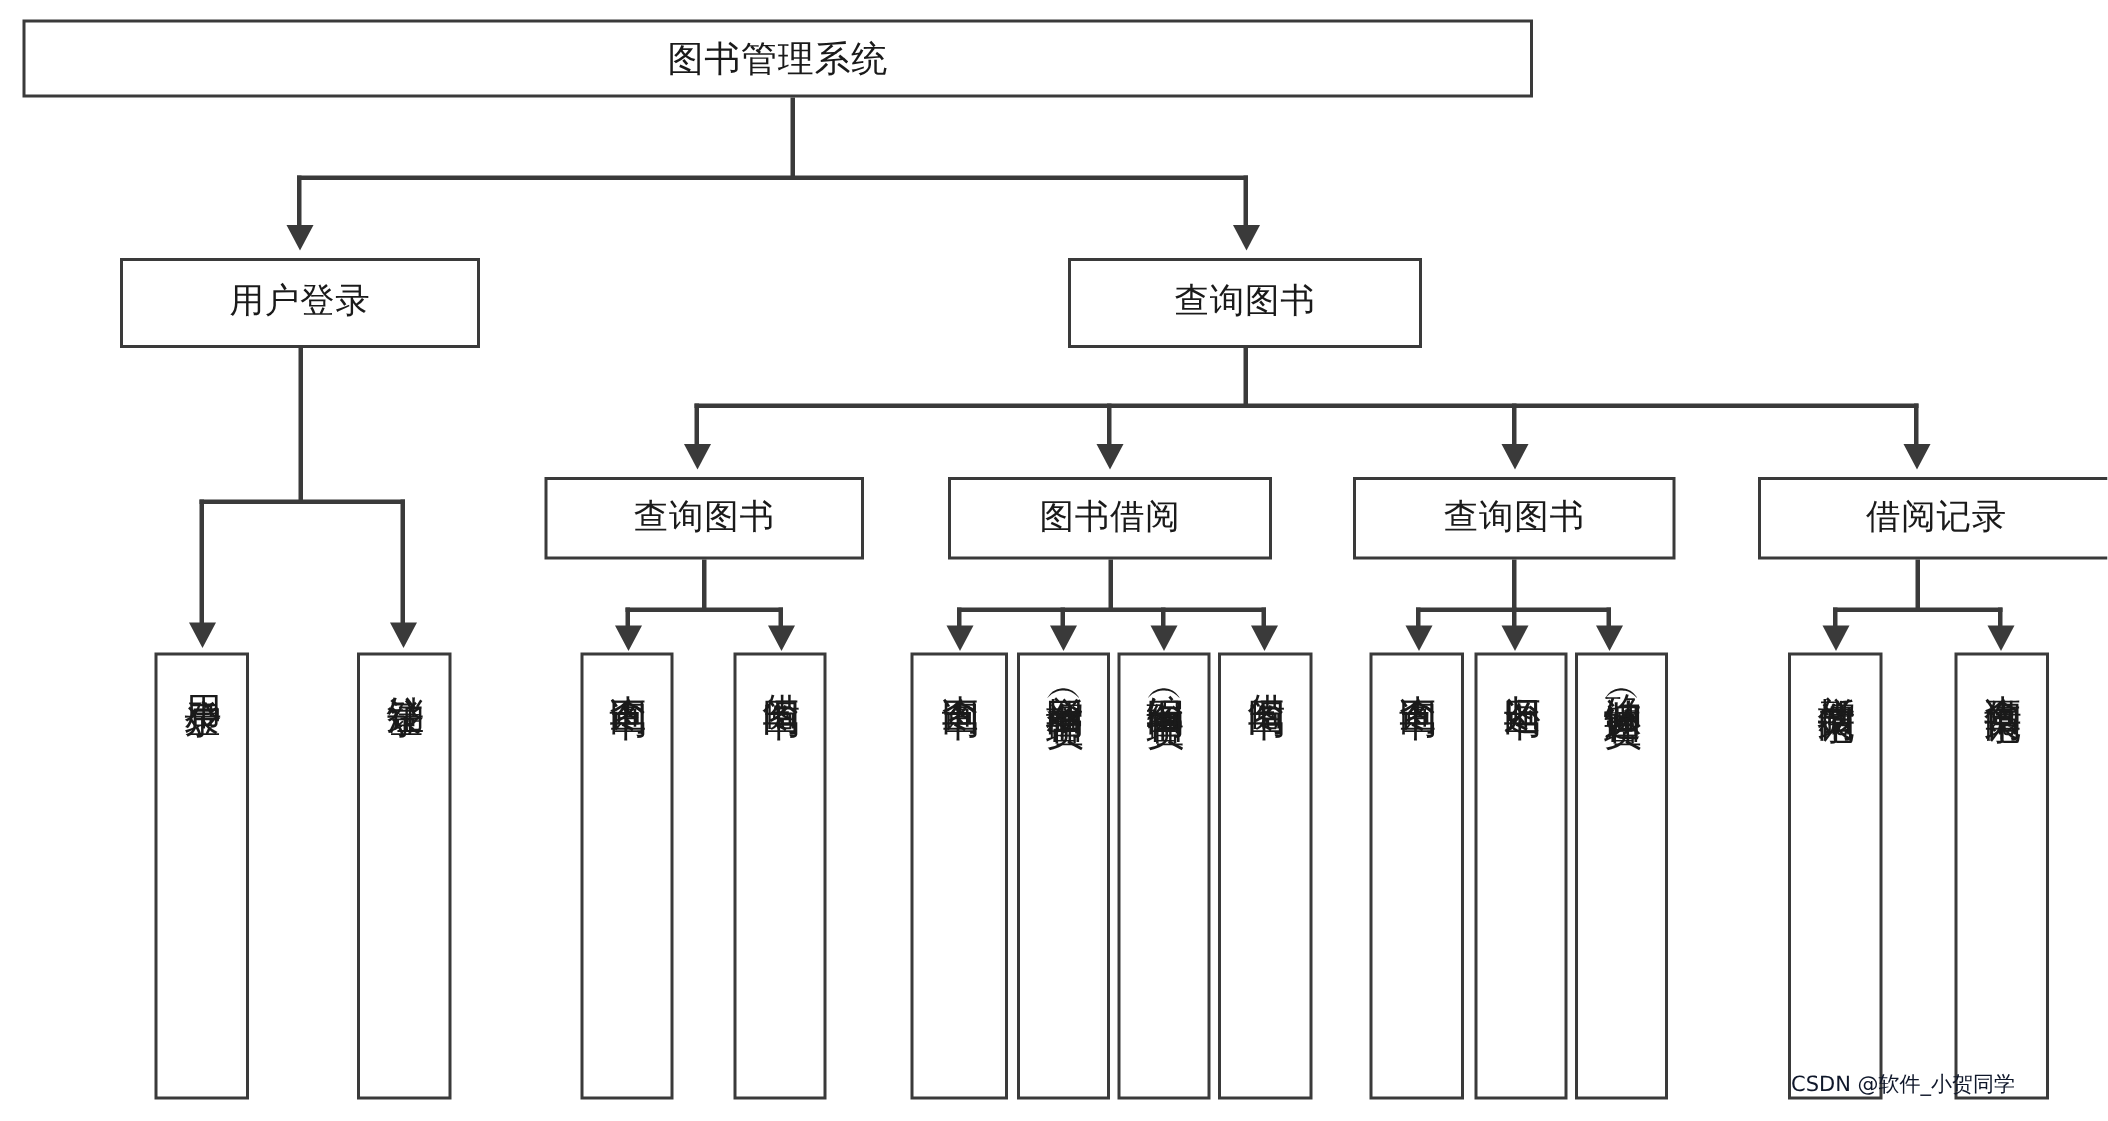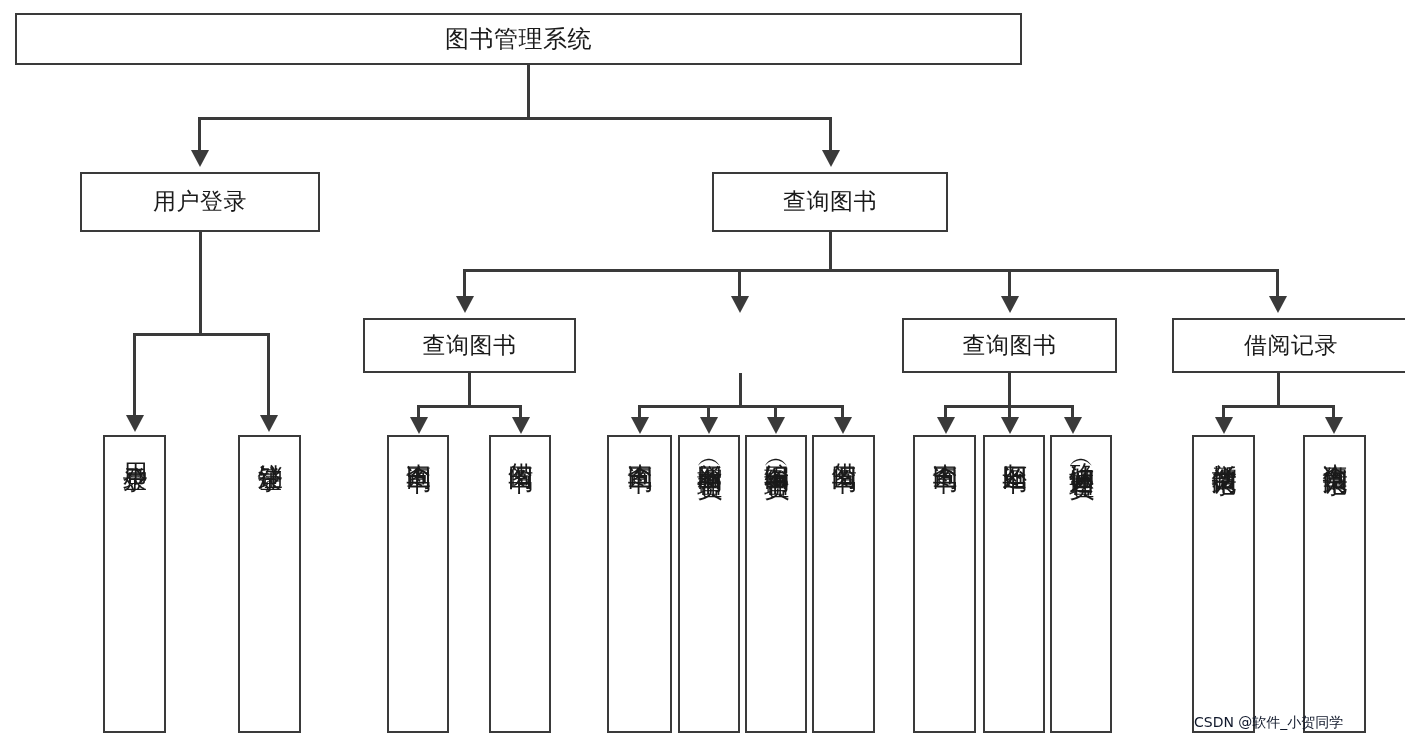--- a/index.html
+++ b/index.html
@@ -115,20 +115,23 @@
 
   <div class="ln v" style="left:1008px;top:269px;width:3px;height:29px;"></div>
   <div class="arrow" style="left:1001px;top:296px;"></div>
 
   <div class="ln v" style="left:1276px;top:269px;width:3px;height:29px;"></div>
   <div class="arrow" style="left:1269px;top:296px;"></div>
 
   <div class="node h" style="left:363px;top:318px;width:213px;height:55px;">
     <span class="lbl">查询图书</span>
   </div>
+  <div class="node h" style="left:632px;top:318px;width:216px;height:55px;">
+    <span class="lbl">图书借阅</span>
+  </div>
   <div class="node h" style="left:902px;top:318px;width:215px;height:55px;">
     <span class="lbl">查询图书</span>
   </div>
   <div class="node h" style="left:1172px;top:318px;width:238px;height:55px;">
     <span class="lbl">借阅记录</span>
   </div>
 
   <div class="ln v" style="left:468px;top:373px;width:3px;height:35px;"></div>
   <div class="ln h" style="left:417px;top:405px;width:105px;height:3px;"></div>
   <div class="ln v" style="left:417px;top:405px;width:3px;height:14px;"></div>

